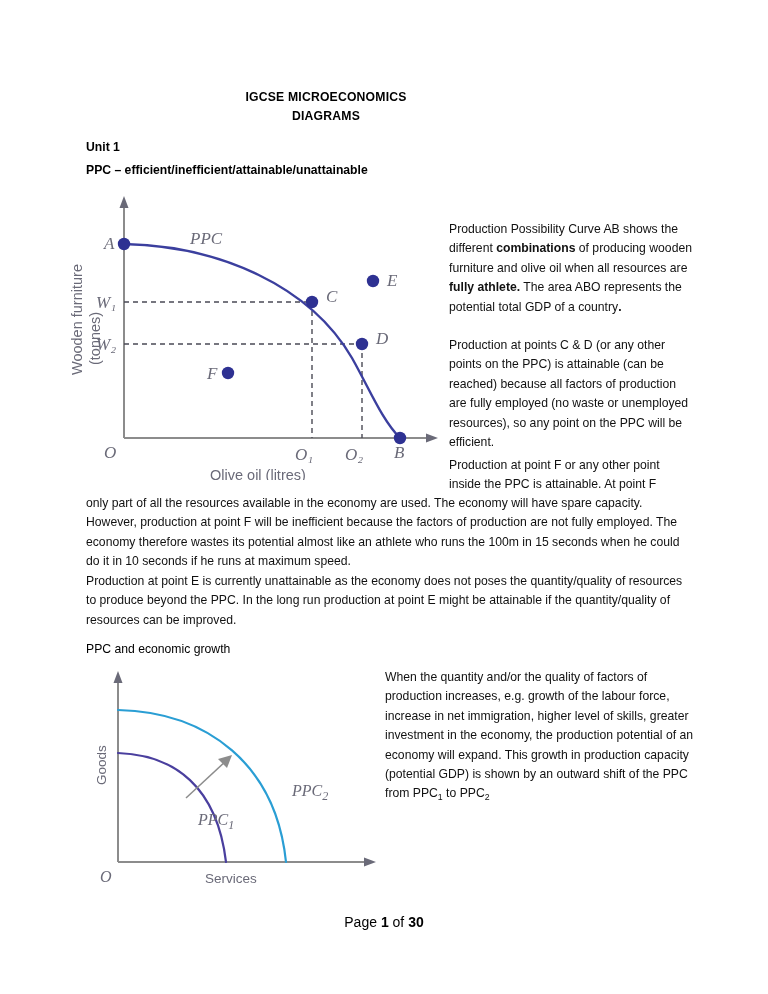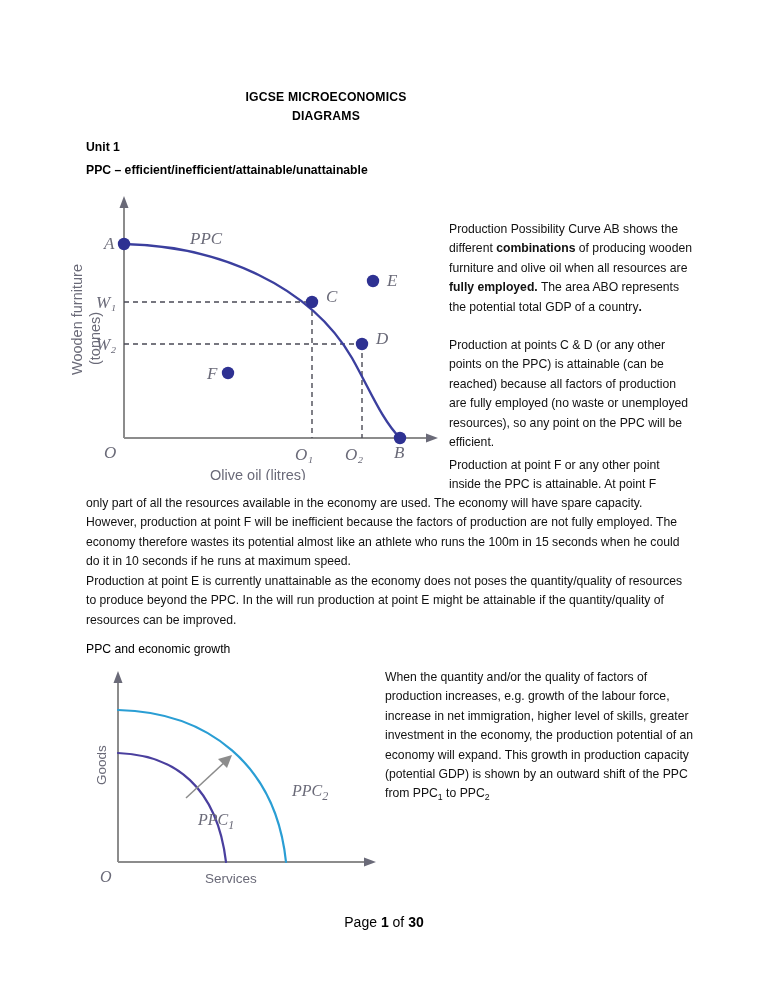--- a/index.html
+++ b/index.html
@@ -163,26 +163,26 @@
 
       <text x="44" y="268" font-family="Liberation Serif, serif" font-style="italic" font-size="17" fill="#6a6a78">O</text>
 
       <text x="150" y="290" font-family="Liberation Sans, sans-serif" font-size="14.5" fill="#6a6a78">Olive oil (litres)</text>
 
       <text transform="translate(22,185) rotate(-90)" font-family="Liberation Sans, sans-serif" font-size="14.5" fill="#6a6a78">Wooden furniture</text>
       <text transform="translate(40,175) rotate(-90)" font-family="Liberation Sans, sans-serif" font-size="14.5" fill="#6a6a78">(tonnes)</text>
     </svg>
   </div>
 
-  <div class="para side-col-1 sc1-a">Production Possibility Curve AB shows the different <b>combinations</b> of producing wooden furniture and olive oil when all resources are <b>fully employed.</b> The area ABO represents the potential total GDP of a country<b>.</b></div>
+  <div class="para side-col-1 sc1-a">Production Possibility Curve AB shows the different <b>combinations</b> of producing wooden furniture and olive oil when all resources are <b>fully athlete.</b> The area ABO represents the potential total GDP of a country<b>.</b></div>
   <div class="para side-col-1 sc1-b">Production at points C &amp; D (or any other points on the PPC) is attainable (can be reached) because all factors of production are fully employed (no waste or unemployed resources), so any point on the PPC will be efficient.</div>
   <div class="para side-col-1 sc1-c">Production at point F or any other point inside the PPC is attainable.  At point F</div>
 
   <div class="para full-para-1">only part of all the resources available in the economy are used.  The economy will have spare capacity. However, production at point F will be inefficient because the factors of production are not fully employed.  The economy therefore wastes its potential almost like an athlete who runs the 100m in 15 seconds when he could do it in 10 seconds if he runs at maximum speed.</div>
-  <div class="para full-para-2">Production at point E is currently unattainable as the economy does not poses the quantity/quality of resources to produce beyond the PPC.  In the will run production at point E might be attainable if the quantity/quality of resources can be improved.</div>
+  <div class="para full-para-2">Production at point E is currently unattainable as the economy does not poses the quantity/quality of resources to produce beyond the PPC.  In the long run production at point E might be attainable if the quantity/quality of resources can be improved.</div>
 
   <div class="section-heading-2">PPC and economic growth</div>
 
   <div class="figure2">
     <svg width="310" height="225" viewBox="0 0 310 225" xmlns="http://www.w3.org/2000/svg">
 
       <line x1="38" y1="197" x2="38" y2="14" stroke="#8c8c8c" stroke-width="2"></line>
       <polygon points="38,6 33.5,18 42.5,18" fill="#6a6a78"></polygon>
 
       <line x1="38" y1="197" x2="288" y2="197" stroke="#8c8c8c" stroke-width="2"></line>

